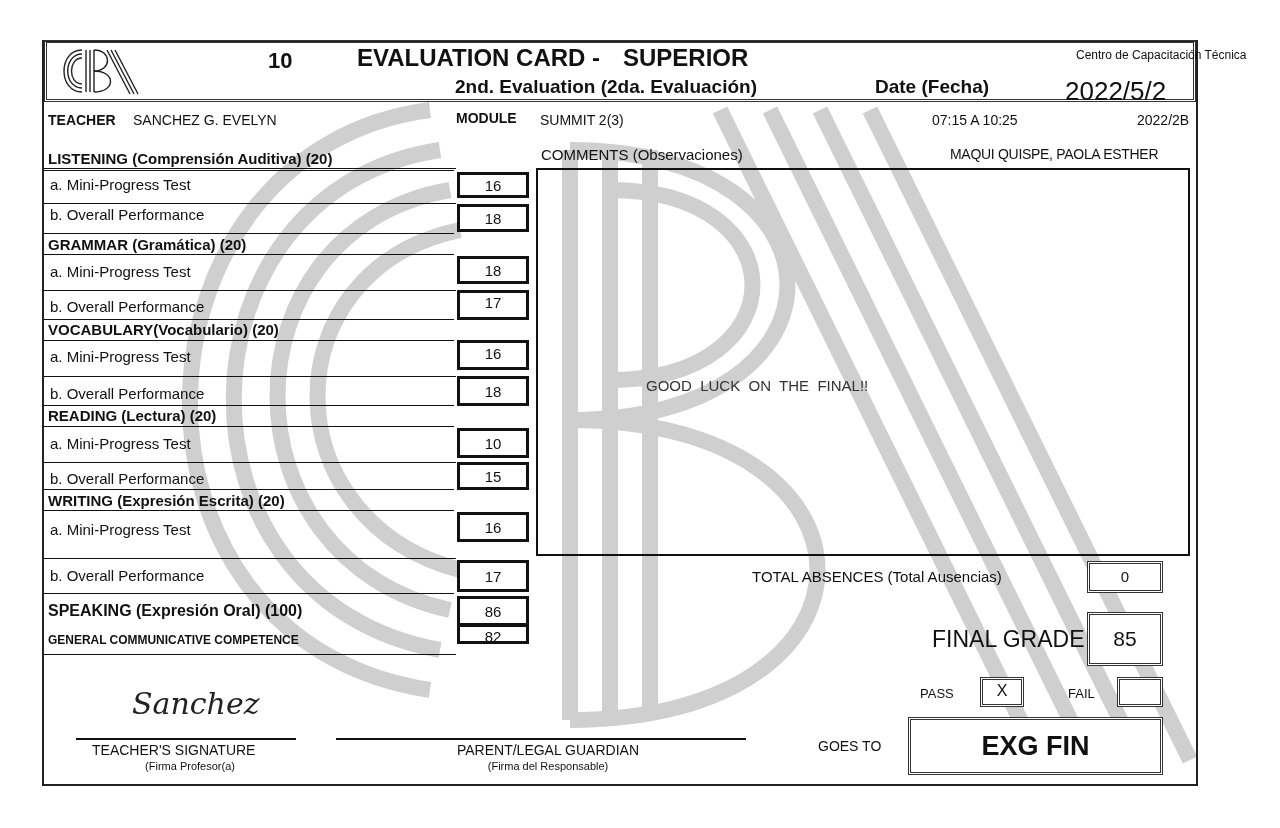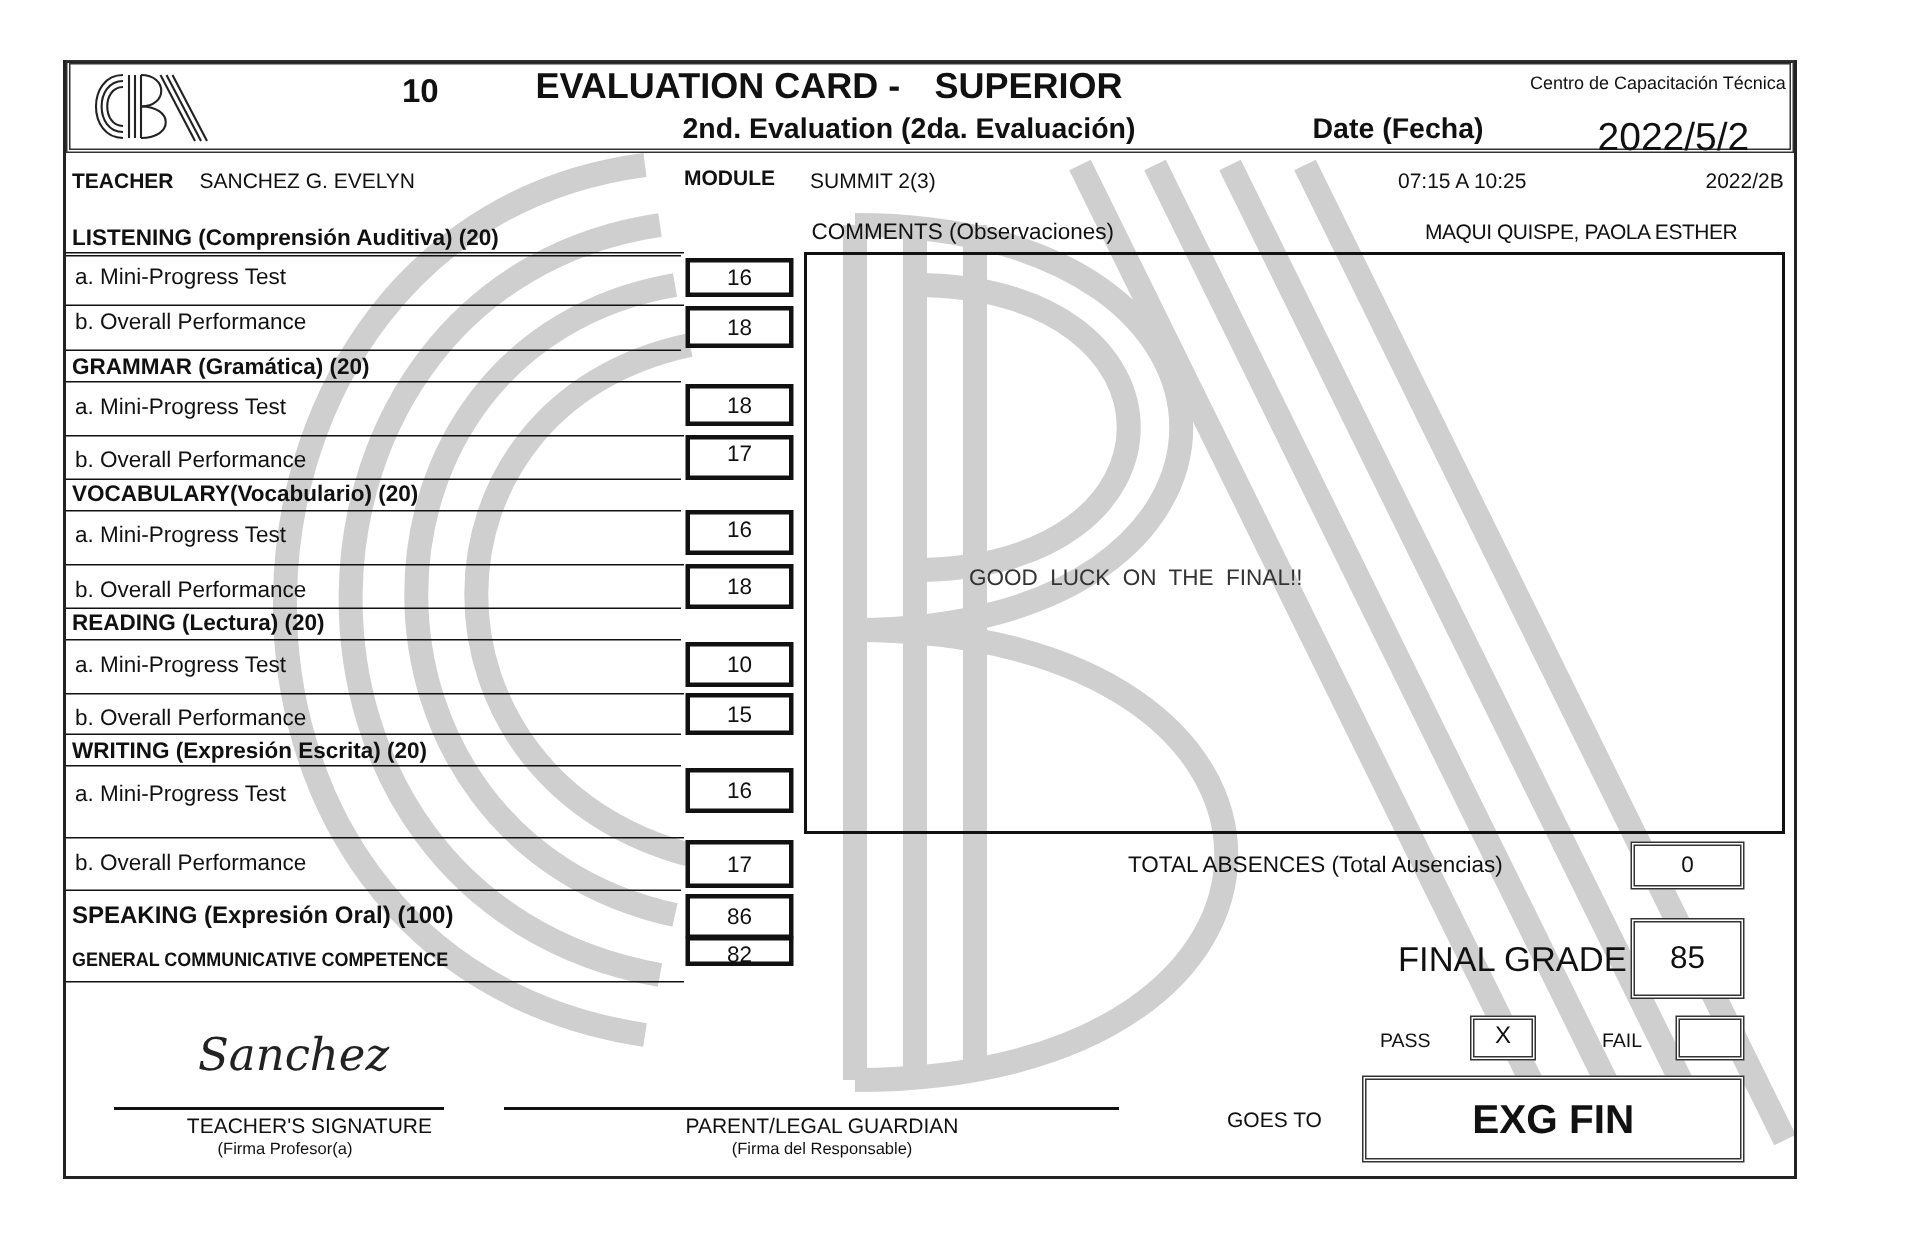--- a/index.html
+++ b/index.html
@@ -55,21 +55,21 @@
     <line x1="55" y1="6" x2="78" y2="50"></line>
       <line x1="59" y1="6" x2="82" y2="50"></line>
       <line x1="63" y1="6" x2="86" y2="50"></line>
   </g>
 </svg>
 
 <div class="t b" style="left:268px;top:48px;font-size:22px">10</div>
 <div class="t b" style="left:357px;top:44px;font-size:24px">EVALUATION CARD -</div>
 <div class="t b" style="left:623px;top:44px;font-size:24px">SUPERIOR</div>
 <div class="t b" style="left:455px;top:76px;font-size:19px">2nd. Evaluation (2da. Evaluación)</div>
-<div class="t" style="left:1020px;top:48px;font-size:12px">Centro de Capacitación Técnica</div>
+<div class="t" style="left:1076px;top:48px;font-size:12px">Centro de Capacitación Técnica</div>
 <div class="t b" style="left:875px;top:76px;font-size:19px">Date (Fecha)</div>
 <div class="t" style="left:1065px;top:76px;font-size:26px">2022/5/2</div>
 
 <div class="t b" style="left:48px;top:112px;font-size:14px">TEACHER</div>
 <div class="t" style="left:133px;top:112px;font-size:14px">SANCHEZ G. EVELYN</div>
 <div class="t b" style="left:456px;top:110px;font-size:14px">MODULE</div>
 <div class="t" style="left:540px;top:112px;font-size:14px">SUMMIT 2(3)</div>
 <div class="t" style="left:932px;top:112px;font-size:14px">07:15 A 10:25</div>
 <div class="t" style="left:1137px;top:112px;font-size:14px">2022/2B</div>
 <div class="t" style="left:541px;top:146px;font-size:15px">COMMENTS (Observaciones)</div>
@@ -131,17 +131,17 @@
 <div class="dbl" style="left:1087px;top:612px;width:76px;height:54px;font-size:21px;line-height:48px">85</div>
 <div class="t" style="left:920px;top:686px;font-size:13px">PASS</div>
 <div class="dbl" style="left:980px;top:677px;width:44px;height:30px;font-size:16px;line-height:22px">X</div>
 <div class="t" style="left:1068px;top:686px;font-size:13px">FAIL</div>
 <div class="dbl" style="left:1117px;top:677px;width:46px;height:30px"></div>
 <div class="t" style="left:818px;top:738px;font-size:14px">GOES TO</div>
 <div class="dbl b" style="left:908px;top:717px;width:255px;height:58px;font-size:27px;line-height:52px">EXG FIN</div>
 
 <div class="t" style="left:132px;top:686px;font-family:'DejaVu Serif',serif;font-style:italic;font-size:30px;color:#222">Sanchez</div>
 <div class="line" style="left:76px;top:738px;width:220px;border-top-width:2px"></div>
-<div class="t" style="left:92px;top:742px;font-size:14px;width:196px;text-align:right">TEACHER'S SIGNATURE</div>
+<div class="t" style="left:92px;top:742px;font-size:14px;width:196px;text-align:left">TEACHER'S SIGNATURE</div>
 <div class="t" style="left:92px;top:760px;font-size:11px;width:196px;text-align:center">(Firma Profesor(a)</div>
 <div class="line" style="left:336px;top:738px;width:410px;border-top-width:2px"></div>
 <div class="t" style="left:430px;top:742px;font-size:14px;width:236px;text-align:center">PARENT/LEGAL GUARDIAN</div>
 <div class="t" style="left:430px;top:760px;font-size:11px;width:236px;text-align:center">(Firma del Responsable)</div>
 
 </body></html>

